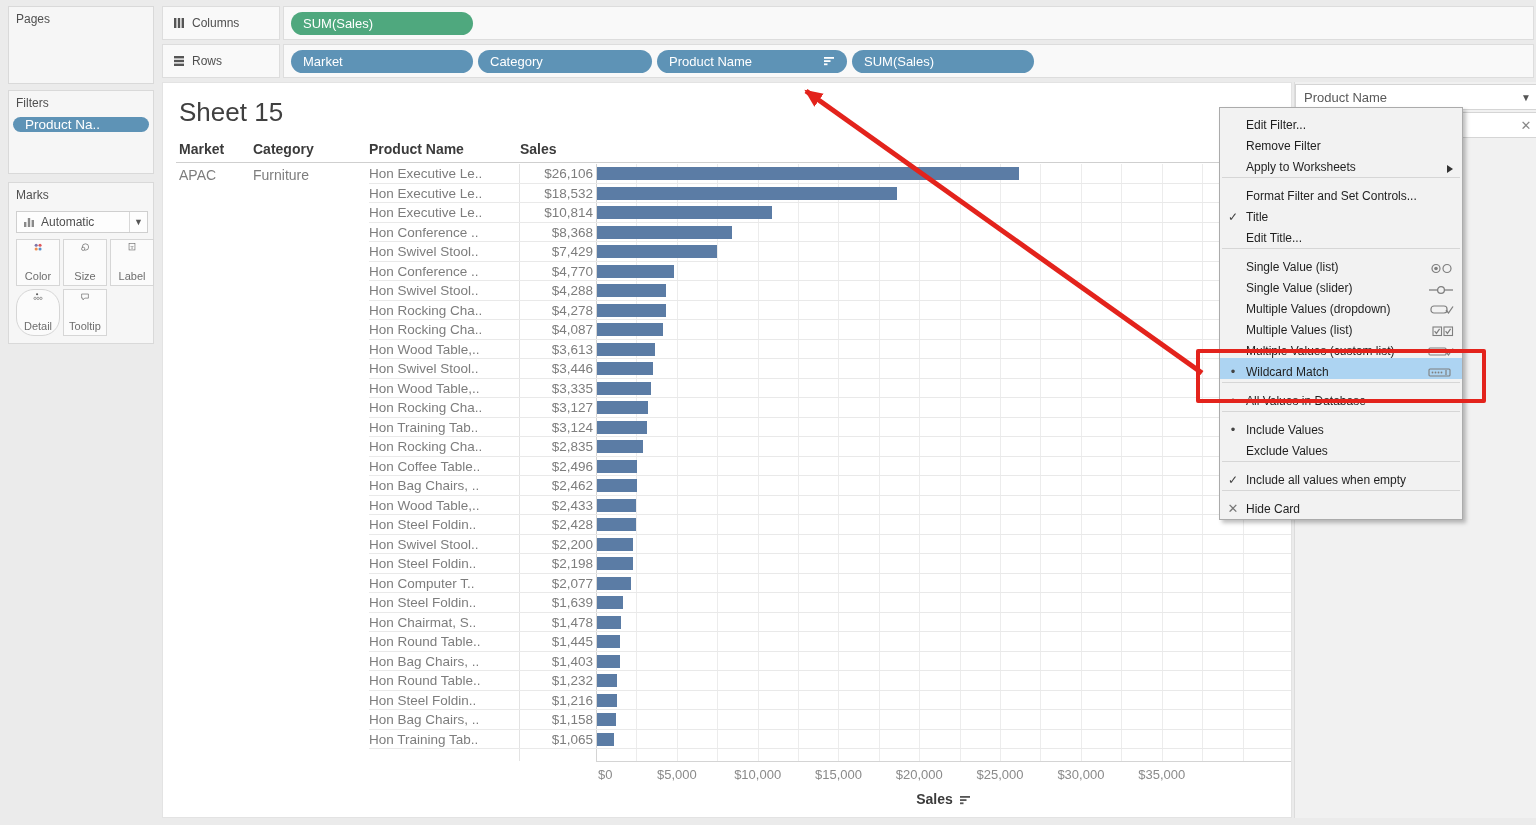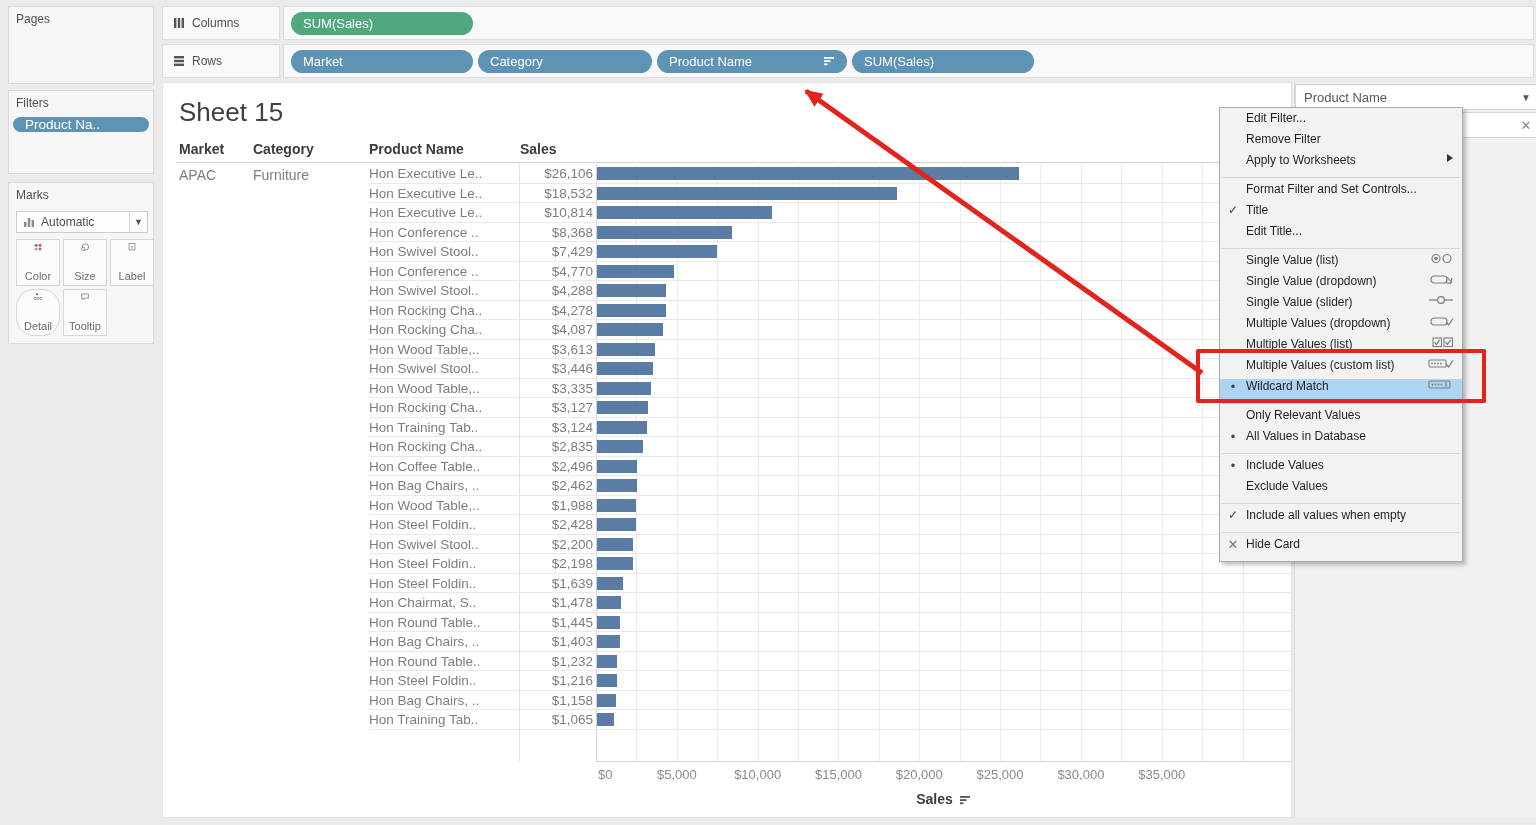--- a/index.html
+++ b/index.html
@@ -62,21 +62,21 @@
   #fp-header .fp-caret { width:20px; text-align:center; color:#555; font-size:10px; cursor:default; }
   #fp-search { position:absolute; left:0; top:30px; width:242px; height:26px; background:#fff;
                border:1px solid #d5d5d5; display:flex; align-items:center; }
   #fp-search input { flex:1; border:none; outline:none; height:22px; font-size:12px; padding-left:6px; }
   #fp-search .fp-x { width:20px; text-align:center; color:#888; font-size:13px; }
 
   
   #context-menu { position:absolute; left:1219px; top:107px; width:244px; background:#f2f2f2;
                   border:1px solid #ababab; box-shadow:3px 3px 4px rgba(0,0,0,.25);
                   padding:3px 0; z-index:40; }
-  .menu-item { display:flex; align-items:flex-start; height:21px; font-size:12px; color:#1f1f1f; }
+  .menu-item { display:flex; align-items:flex-end; height:21px; font-size:12px; color:#1f1f1f; }
   .menu-item.hl { background:#add4f2; }
   .mi-left { width:26px; text-align:center; flex:0 0 26px; color:#444; }
   .mi-left.bullet { font-size:13px; }
   .mi-left.cross { color:#777; font-size:13px; }
   .mi-label { flex:1; white-space:nowrap; }
   .mi-right { flex:0 0 34px; display:flex; justify-content:flex-end; padding-right:8px; align-items:center; }
   .menu-sep { border-top:1px solid #d6d6d6; margin:3px 2px 4px 2px; height:0; }
 
   
   #marks-dropdown { position:absolute; left:7px; top:28px; width:132px; height:22px; background:#fdfdfd;
@@ -326,37 +326,42 @@
         <span class="sval">$2,496</span>
         <div class="bar" style="width: 40px; background: rgb(91, 124, 165);"></div>
       </div>
       <div class="trow">
         <span class="pname">Hon Bag Chairs, ..</span>
         <span class="sval">$2,462</span>
         <div class="bar" style="width: 40px; background: rgb(91, 124, 165);"></div>
       </div>
       <div class="trow">
         <span class="pname">Hon Wood Table,..</span>
-        <span class="sval">$1,988</span>
+        <span class="sval">$2,433</span>
         <div class="bar" style="width: 39px; background: rgb(91, 124, 165);"></div>
       </div>
       <div class="trow">
         <span class="pname">Hon Steel Foldin..</span>
         <span class="sval">$2,428</span>
         <div class="bar" style="width: 39px; background: rgb(91, 124, 165);"></div>
       </div>
       <div class="trow">
         <span class="pname">Hon Swivel Stool..</span>
         <span class="sval">$2,200</span>
         <div class="bar" style="width: 36px; background: rgb(91, 124, 165);"></div>
       </div>
       <div class="trow">
         <span class="pname">Hon Steel Foldin..</span>
         <span class="sval">$2,198</span>
         <div class="bar" style="width: 36px; background: rgb(91, 124, 165);"></div>
+      </div>
+      <div class="trow">
+        <span class="pname">Hon Computer T..</span>
+        <span class="sval">$2,077</span>
+        <div class="bar" style="width: 34px; background: rgb(91, 124, 165);"></div>
       </div>
       <div class="trow">
         <span class="pname">Hon Steel Foldin..</span>
         <span class="sval">$1,639</span>
         <div class="bar" style="width: 26px; background: rgb(91, 124, 165);"></div>
       </div>
       <div class="trow">
         <span class="pname">Hon Chairmat, S..</span>
         <span class="sval">$1,478</span>
         <div class="bar" style="width: 24px; background: rgb(91, 124, 165);"></div>
@@ -467,30 +472,20 @@
       <span class="mi-right">
         <svg width="24" height="11" viewBox="0 0 24 11">
           <circle cx="6" cy="5.5" r="4" fill="none" stroke="#7f7f7f" stroke-width="1.2"></circle>
           <circle cx="6" cy="5.5" r="1.8" fill="#7f7f7f"></circle>
           <circle cx="17" cy="5.5" r="4" fill="none" stroke="#7f7f7f" stroke-width="1.2"></circle>
         </svg>
       </span>
     </div>
     <div class="menu-item">
       <span class="mi-left"></span>
-      <span class="mi-label">Single Value (dropdown)</span>
-      <span class="mi-right">
-        <svg width="24" height="12" viewBox="0 0 24 12">
-          <rect x="1" y="2" width="16" height="7" rx="3" fill="none" stroke="#7f7f7f" stroke-width="1.2"></rect>
-          <path d="M17 3 L22 9 M22 4 L20.5 9.5 L15.5 8.5" fill="none" stroke="#7f7f7f" stroke-width="1.1"></path>
-        </svg>
-      </span>
-    </div>
-    <div class="menu-item">
-      <span class="mi-left"></span>
       <span class="mi-label">Single Value (slider)</span>
       <span class="mi-right">
         <svg width="26" height="10" viewBox="0 0 26 10">
           <line x1="1" y1="5" x2="25" y2="5" stroke="#7f7f7f" stroke-width="1.3"></line>
           <circle cx="13" cy="5" r="3.4" fill="#f2f2f2" stroke="#7f7f7f" stroke-width="1.3"></circle>
         </svg>
       </span>
     </div>
     <div class="menu-item">
       <span class="mi-left"></span>
@@ -536,25 +531,20 @@
           <rect x="1" y="2" width="21" height="7" rx="1" fill="none" stroke="#7f7f7f" stroke-width="1.1"></rect>
           <circle cx="4.5" cy="5.5" r=".9" fill="#7f7f7f"></circle>
           <circle cx="7.5" cy="5.5" r=".9" fill="#7f7f7f"></circle>
           <circle cx="10.5" cy="5.5" r=".9" fill="#7f7f7f"></circle>
           <circle cx="13.5" cy="5.5" r=".9" fill="#7f7f7f"></circle>
           <line x1="18" y1="3" x2="18" y2="8" stroke="#7f7f7f" stroke-width="1.2"></line>
         </svg>
       </span>
     </div>
     <div class="menu-sep"></div>
-    <div class="menu-item">
-      <span class="mi-left"></span>
-      <span class="mi-label">Only Relevant Values</span>
-      <span class="mi-right"></span>
-    </div>
     <div class="menu-item">
       <span class="mi-left bullet">•</span>
       <span class="mi-label">All Values in Database</span>
       <span class="mi-right"></span>
     </div>
     <div class="menu-sep"></div>
     <div class="menu-item">
       <span class="mi-left bullet">•</span>
       <span class="mi-label">Include Values</span>
       <span class="mi-right"></span>

